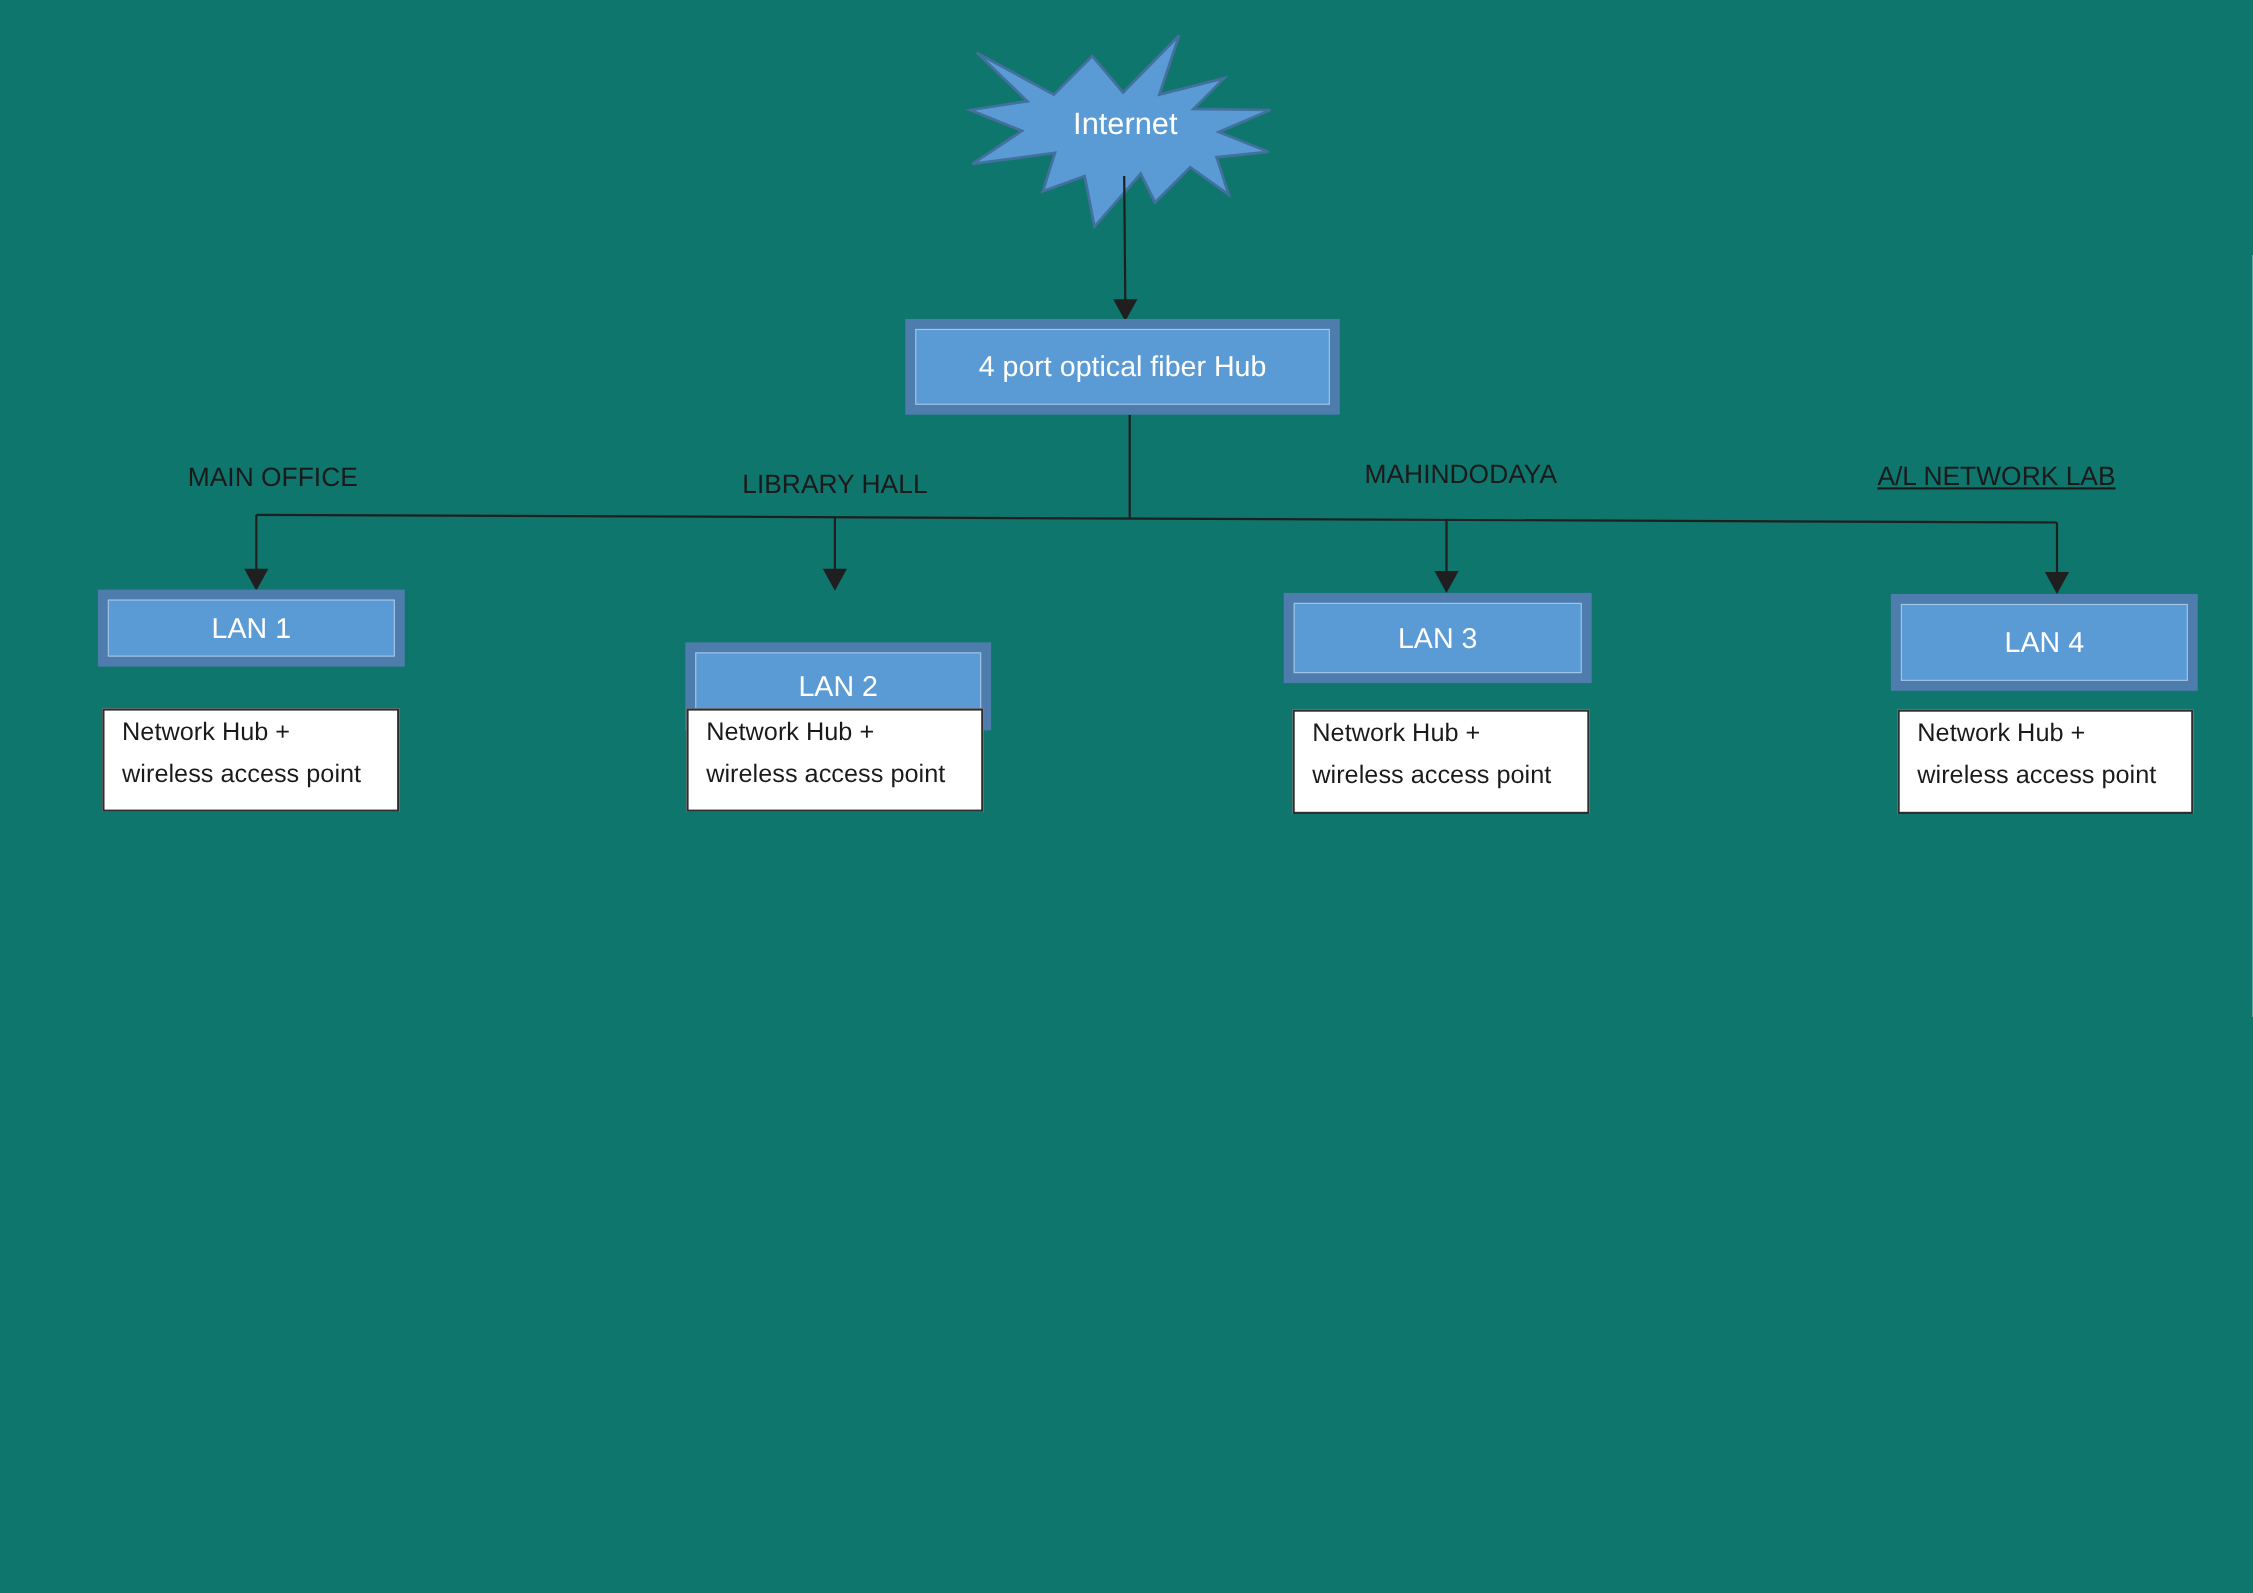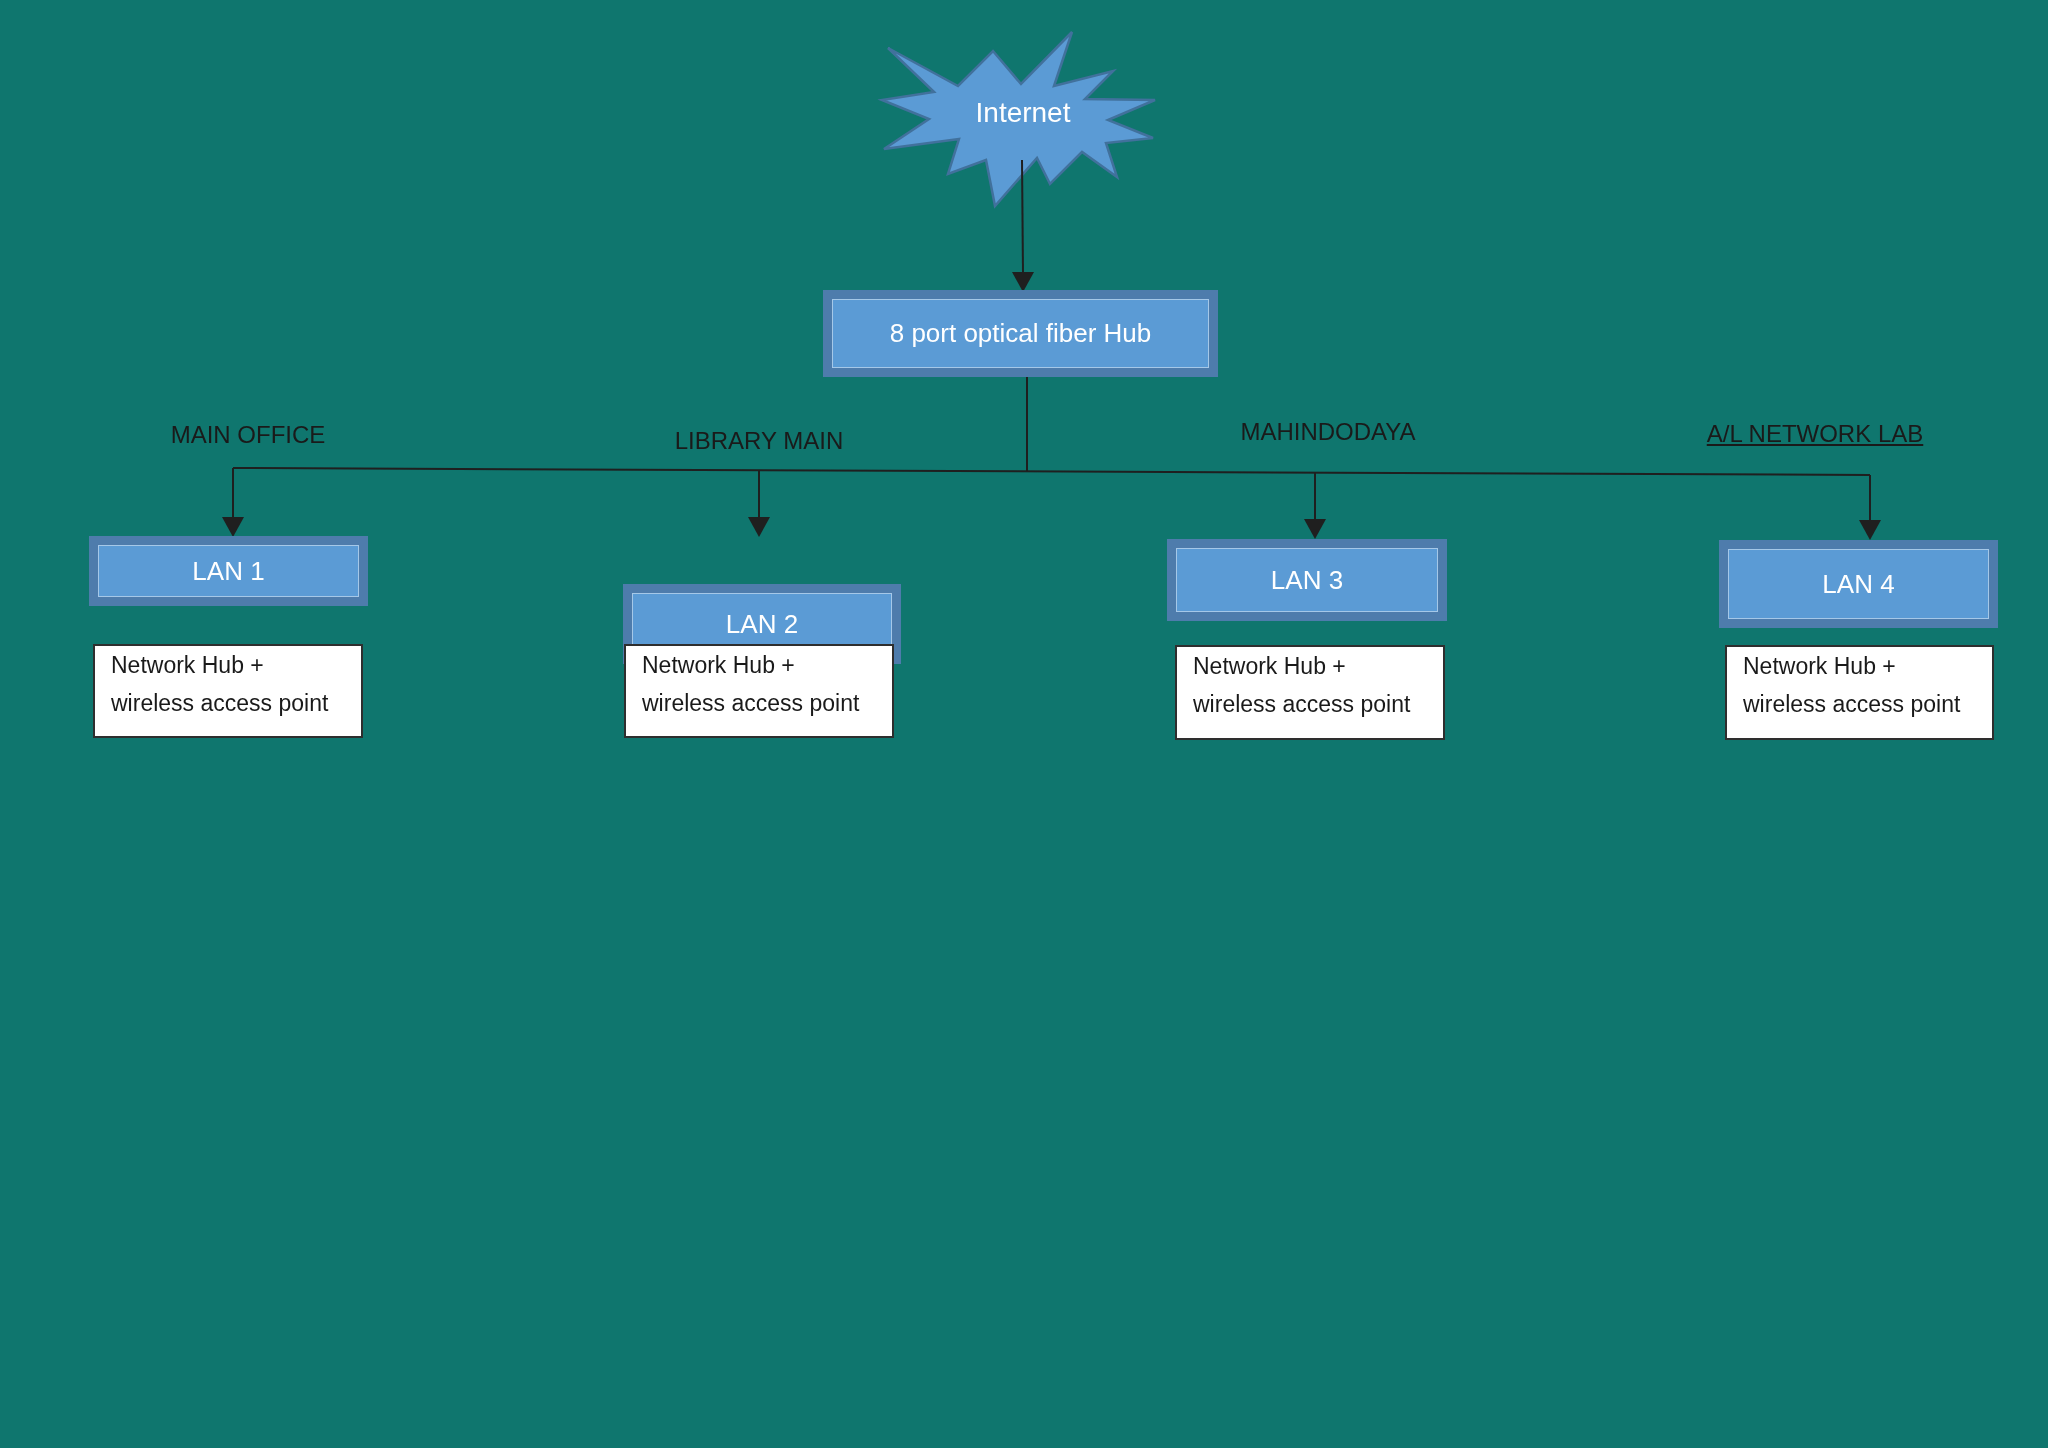--- a/index.html
+++ b/index.html
@@ -95,36 +95,36 @@
     <polygon class="arrowhead" points="1315,539 1304,519 1326,519"></polygon>
 
     <line class="connector-line" x1="1870" y1="475" x2="1870" y2="522"></line>
     <polygon class="arrowhead" points="1870,540 1859,520 1881,520"></polygon>
   </svg>
 
   <div class="internet-label" style="left:1023px;top:97px;">Internet</div>
 
   <div class="node hub-node" style="left:823px;top:290px;width:395px;height:87px;">
     <div class="node-inner">
-      <span>8 port optical fiber Hub</span>
+      <span>4 port optical fiber Hub</span>
     </div>
   </div>
 
   <div class="floating-label" style="left:248px;top:421px;">MAIN OFFICE</div>
   <div class="node lan-node" style="left:89px;top:536px;width:279px;height:70px;">
     <div class="node-inner">
       <span>LAN 1</span>
     </div>
   </div>
   <div class="equipment" style="left:93px;top:644px;width:270px;height:94px;">
     <div>Network Hub +</div>
     <div>wireless access point</div>
   </div>
 
-  <div class="floating-label" style="left:759px;top:427px;">LIBRARY MAIN</div>
+  <div class="floating-label" style="left:759px;top:427px;">LIBRARY HALL</div>
   <div class="node lan-node" style="left:623px;top:536px;width:278px;height:80px;margin-top:48px;">
     <div class="node-inner">
       <span>LAN 2</span>
     </div>
   </div>
   <div class="equipment" style="left:624px;top:644px;width:270px;height:94px;">
     <div>Network Hub +</div>
     <div>wireless access point</div>
   </div>
 

